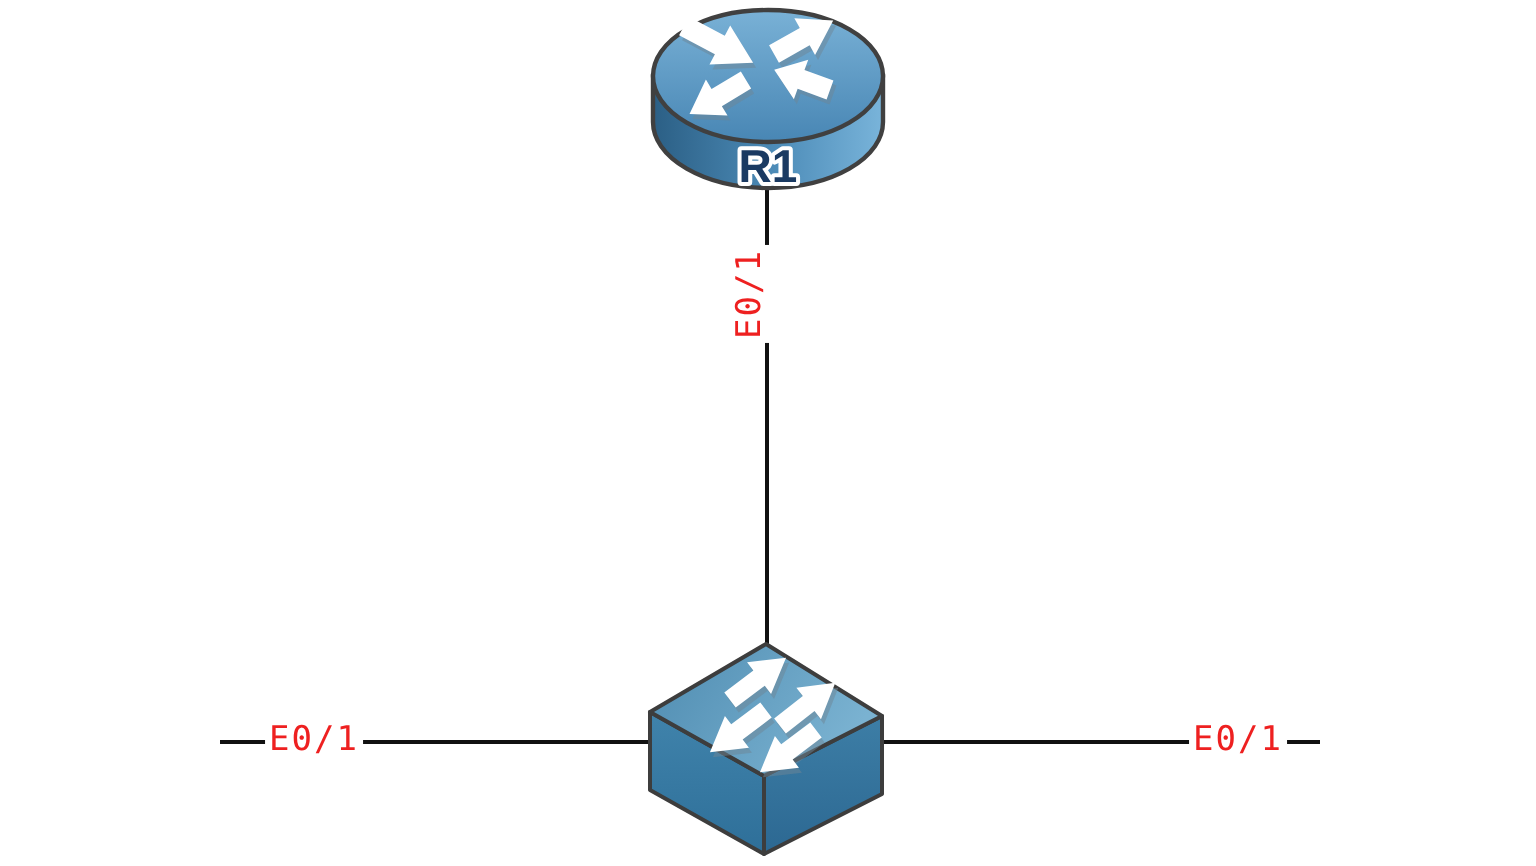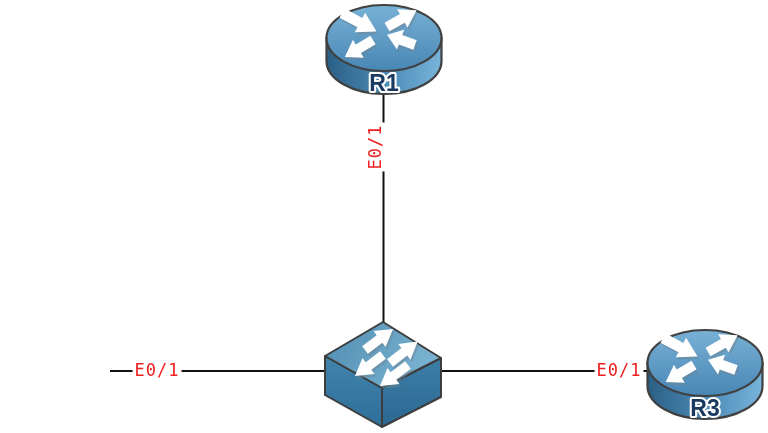--- a/index.html
+++ b/index.html
@@ -74,37 +74,20 @@
         <use href="#arw" transform="translate(51.5,40.5) rotate(149) scale(1.22,1)" fill="#6e8695" opacity="0.5"></use>
         <use href="#arw" transform="translate(50,38) rotate(149) scale(1.22,1)" fill="#ffffff"></use>
         <use href="#arw" transform="translate(93.5,45.5) rotate(-160) scale(1.1,1)" fill="#6e8695" opacity="0.5"></use>
         <use href="#arw" transform="translate(92,43) rotate(-160) scale(1.1,1)" fill="#ffffff"></use>
       </g>
       <text class="node-label-text" x="61" y="89" text-anchor="middle" fill="#1a3a62" stroke="#ffffff" stroke-width="4" paint-order="stroke" stroke-linejoin="round">R1</text>
     </svg>
   </div>
 
 
-  <div class="node" style="left:644px; top:327px;">
-    <svg width="122" height="96" viewBox="0 0 122 96">
-      <path d="M3.5,36 L3.5,59 A57.5,33 0 0 0 118.5,59 L118.5,36 Z" fill="url(#gBody)" stroke="#404040" stroke-width="2.2"></path>
-      <ellipse cx="61" cy="36" rx="57.5" ry="33" fill="url(#gTop)" stroke="#404040" stroke-width="2.2"></ellipse>
-      <g>
-        <use href="#arw" transform="translate(20.5,13.5) rotate(28) scale(1.45,1.05)" fill="#6e8695" opacity="0.5"></use>
-        <use href="#arw" transform="translate(19,11) rotate(28) scale(1.45,1.05)" fill="#ffffff"></use>
-        <use href="#arw" transform="translate(65.5,27.5) rotate(-29.5) scale(1.26,1)" fill="#6e8695" opacity="0.5"></use>
-        <use href="#arw" transform="translate(64,25) rotate(-29.5) scale(1.26,1)" fill="#ffffff"></use>
-        <use href="#arw" transform="translate(51.5,40.5) rotate(149) scale(1.22,1)" fill="#6e8695" opacity="0.5"></use>
-        <use href="#arw" transform="translate(50,38) rotate(149) scale(1.22,1)" fill="#ffffff"></use>
-        <use href="#arw" transform="translate(93.5,45.5) rotate(-160) scale(1.1,1)" fill="#6e8695" opacity="0.5"></use>
-        <use href="#arw" transform="translate(92,43) rotate(-160) scale(1.1,1)" fill="#ffffff"></use>
-      </g>
-      <text class="node-label-text" x="61" y="89" text-anchor="middle" fill="#1a3a62" stroke="#ffffff" stroke-width="4" paint-order="stroke" stroke-linejoin="round">R3</text>
-    </svg>
-  </div>
 
   <div class="node" style="left:321px; top:317px;">
     <svg width="124" height="116" viewBox="0 0 124 116">
       <polygon points="4,39 61,71 61,110 4,78" fill="url(#gSwL)" stroke="#3d3d3d" stroke-width="2" stroke-linejoin="round"></polygon>
       <polygon points="120,41 61,71 61,110 120,80" fill="url(#gSwR)" stroke="#3d3d3d" stroke-width="2" stroke-linejoin="round"></polygon>
       <polygon points="62,5 120,41 61,71 4,39" fill="url(#gSwTop)" stroke="#3d3d3d" stroke-width="2" stroke-linejoin="round"></polygon>
       <g>
         <use href="#arw" transform="translate(45.5,35.5) rotate(-37) scale(1.3,0.95)" fill="#6e8695" opacity="0.5"></use>
         <use href="#arw" transform="translate(44,33) rotate(-37) scale(1.3,0.95)" fill="#ffffff"></use>
         <use href="#arw" transform="translate(63.5,40.5) rotate(143) scale(1.3,0.95)" fill="#6e8695" opacity="0.5"></use>

